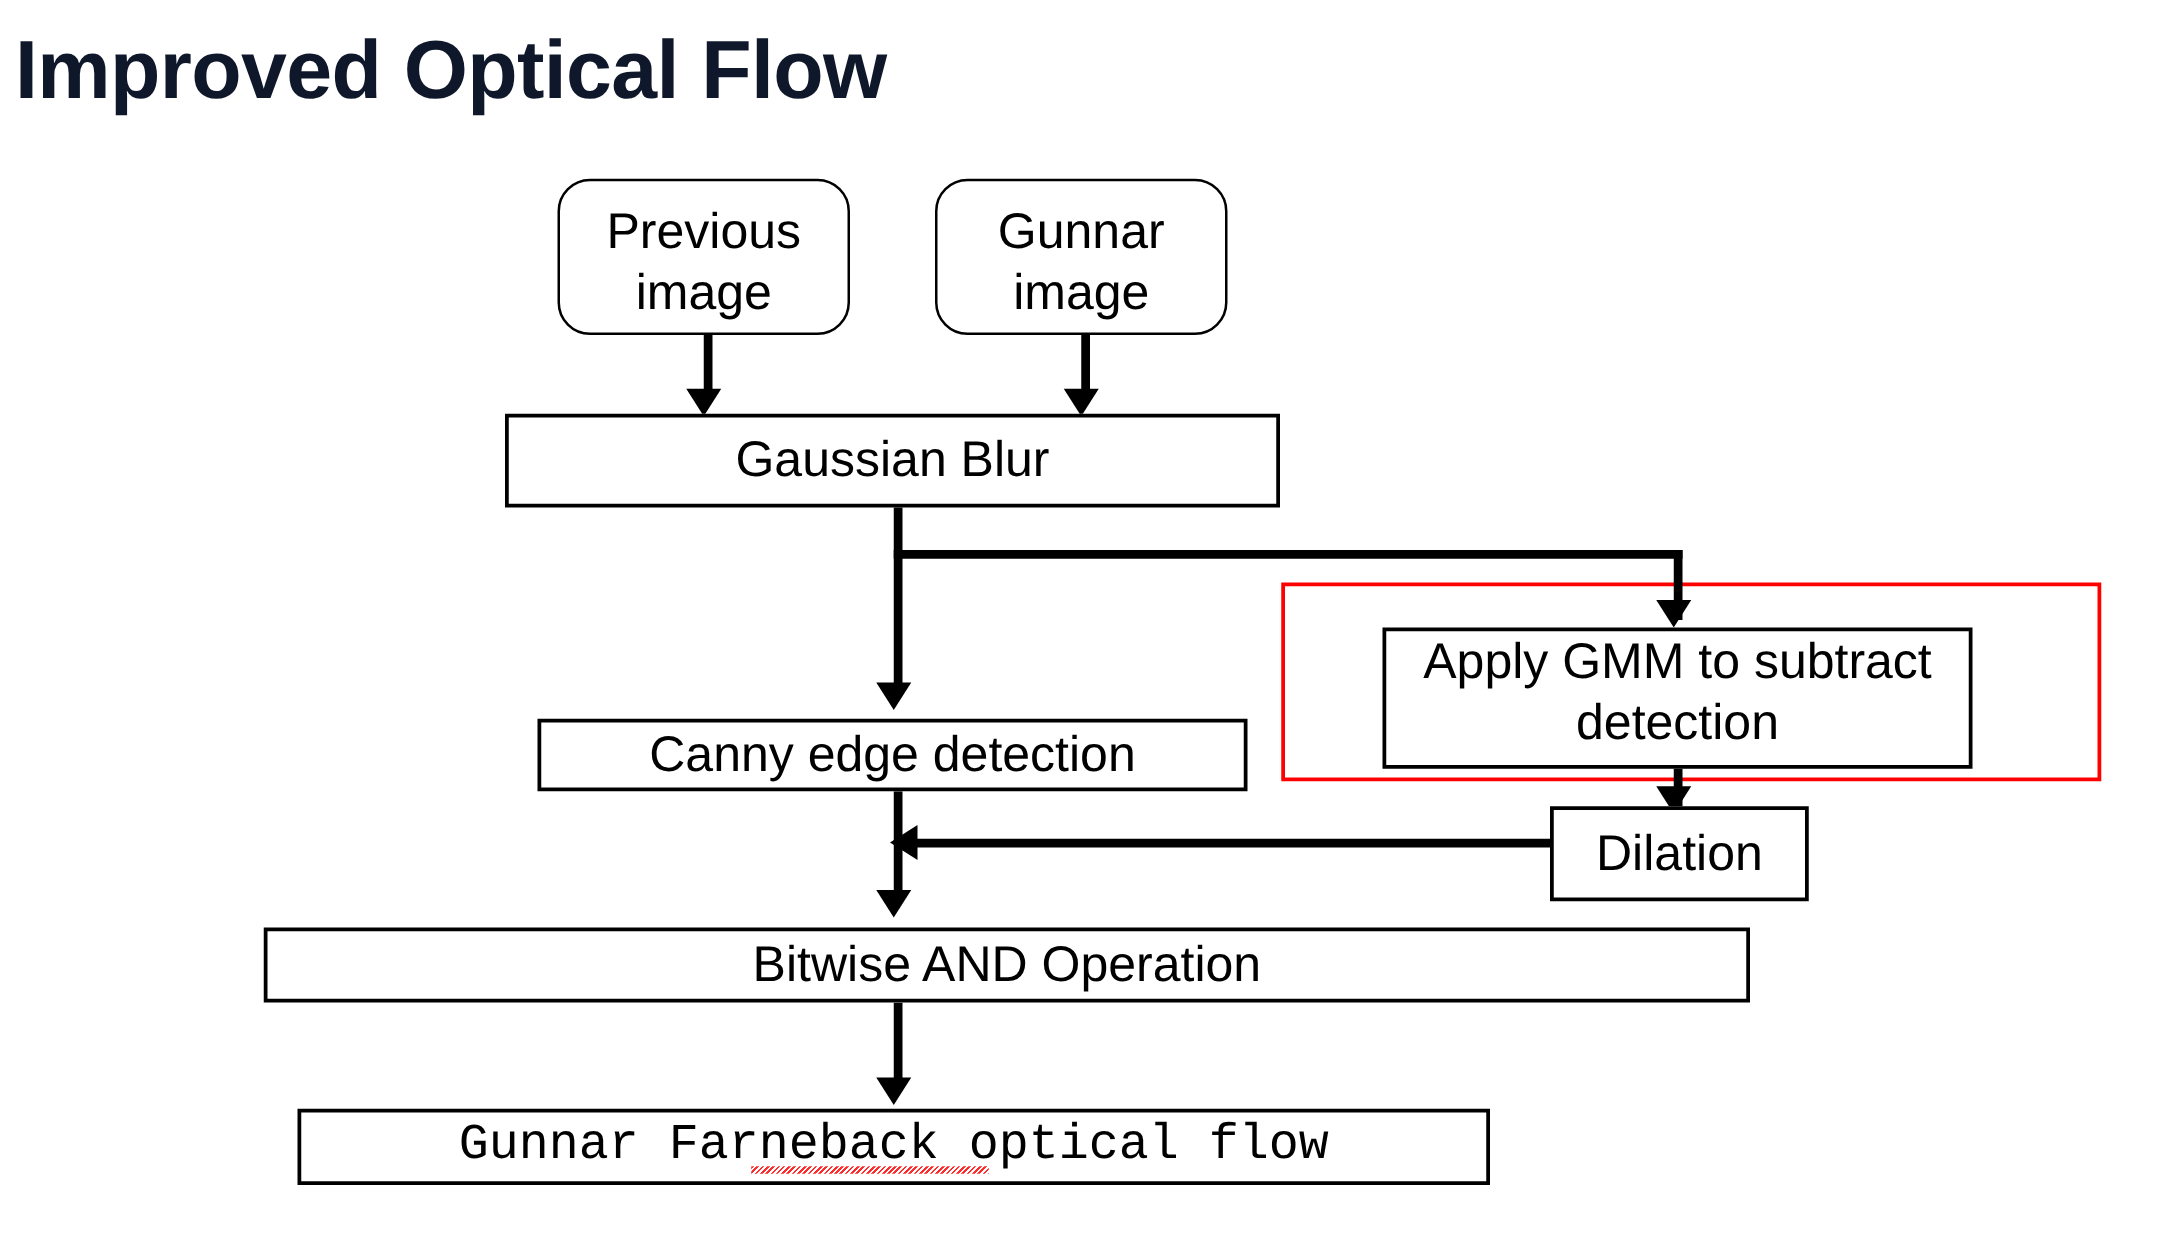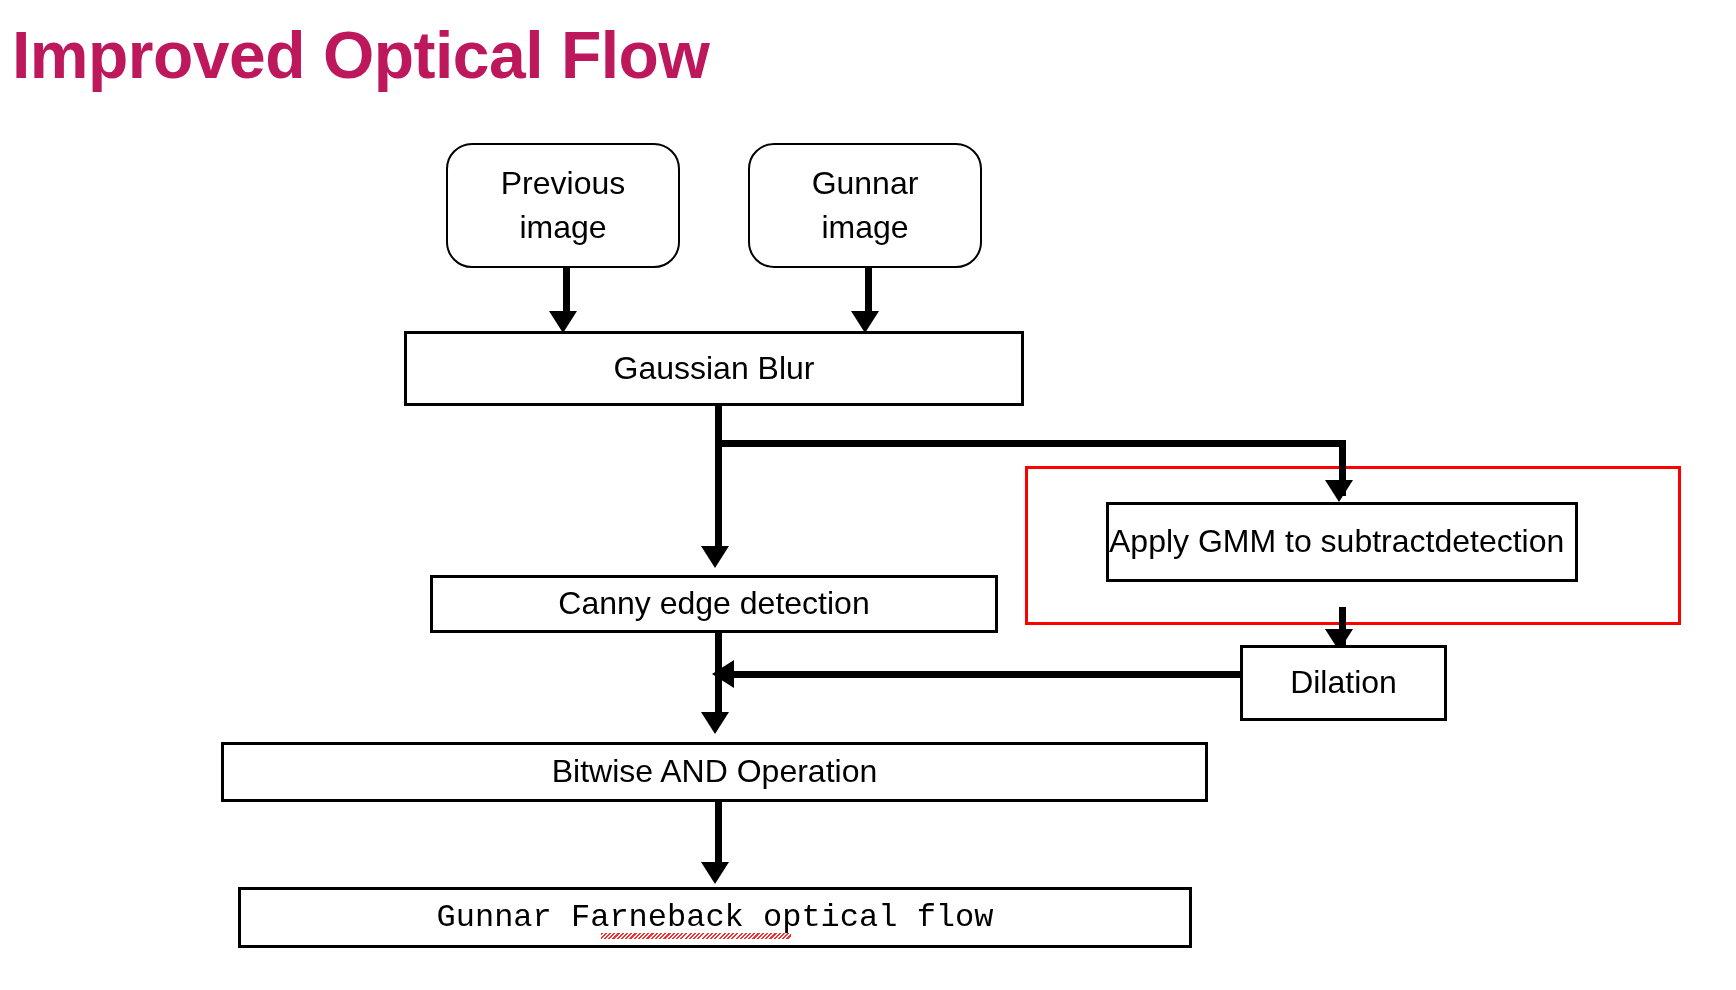--- a/index.html
+++ b/index.html
@@ -14,36 +14,36 @@
     background: #ffffff;
     overflow: hidden;
     font-family: "Liberation Sans", sans-serif;
   }
   #page-title {
     position: absolute;
     left: 12px;
     top: 22px;
     font-size: 66px;
     font-weight: bold;
-    color: #be185d;
+    color: #0f172a;
     letter-spacing: -0.5px;
     white-space: nowrap;
     line-height: 1.0;
   }
   .node {
     position: absolute;
     box-sizing: border-box;
     border: 3px solid #000000;
     background: #ffffff;
     display: flex;
     align-items: center;
     justify-content: center;
     text-align: center;
     color: #000000;
-    font-size: 32px;
+    font-size: 40px;
     line-height: 1.22;
     z-index: 5;
   }
   .node.rounded {
     border-radius: 26px;
     border-width: 2px;
     flex-direction: column;
     justify-content: space-around;
     padding: 16px 0;
   }
@@ -122,21 +122,21 @@
 
   <div class="vline" style="left:715px; top:389px; height:158px;"></div>
   <div class="arrowhead-down" style="left:701px; top:546px;"></div>
 
   <div class="hline" style="left:715px; top:440px; width:631px;"></div>
   <div class="vline" style="left:1339px; top:440px; height:56px;"></div>
   <div class="arrowhead-down" style="left:1325px; top:480px;"></div>
 
   <div class="red-region" style="left:1025px; top:466px; width:656px; height:159px;"></div>
 
-  <div class="node" style="left:1106px; top:502px; width:472px; height:80px; flex-direction:row; justify-content:flex-start;">
+  <div class="node" style="left:1106px; top:502px; width:472px; height:113px; flex-direction:column; justify-content:flex-start;">
     <span class="line">Apply GMM to subtract</span>
     <span class="line">detection</span>
   </div>
 
   <div class="vline" style="left:1339px; top:607px; height:42px;"></div>
   <div class="arrowhead-down" style="left:1325px; top:629px;"></div>
 
   <div class="node" style="left:430px; top:575px; width:568px; height:58px;">
     <span>Canny edge detection</span>
   </div>
@@ -144,21 +144,21 @@
   <div class="node" style="left:1240px; top:645px; width:207px; height:76px;">
     <span>Dilation</span>
   </div>
 
   <div class="hline" style="left:718px; top:671px; width:524px;"></div>
   <div class="arrowhead-left" style="left:712px; top:660px;"></div>
 
   <div class="vline" style="left:715px; top:633px; height:81px;"></div>
   <div class="arrowhead-down" style="left:701px; top:712px;"></div>
 
-  <div class="node" style="left:221px; top:742px; width:987px; height:60px;">
+  <div class="node" style="left:211px; top:742px; width:1189px; height:60px;">
     <span>Bitwise AND Operation</span>
   </div>
 
   <div class="vline" style="left:715px; top:802px; height:66px;"></div>
   <div class="arrowhead-down" style="left:701px; top:862px;"></div>
 
   <div class="node" style="left:238px; top:887px; width:954px; height:61px;font-family:Liberation Mono, monospace;">
     <span>Gunnar Farneback optical flow</span>
   </div>
 

